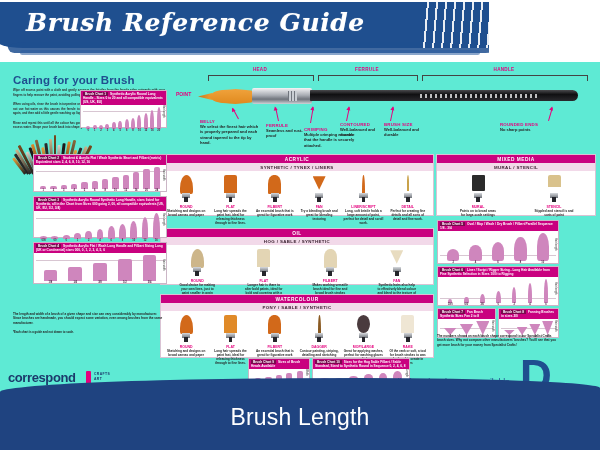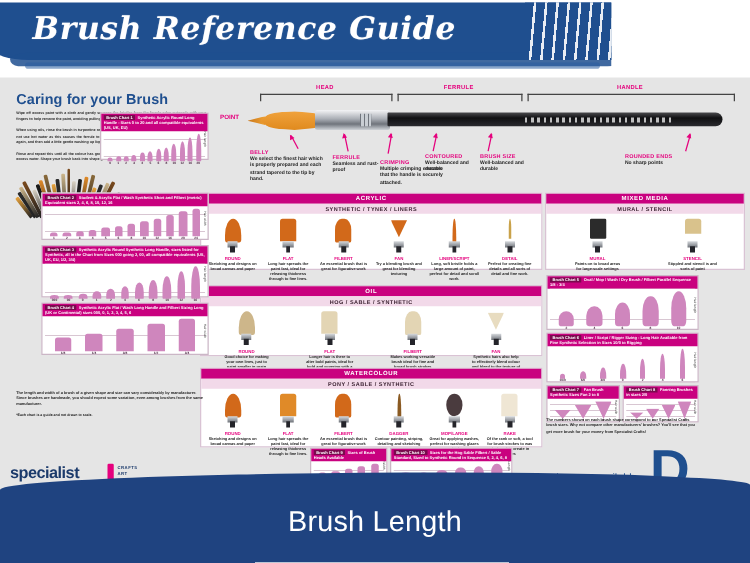--- a/index.html
+++ b/index.html
@@ -17,21 +17,21 @@
   .hdr-stroke3{position:absolute;left:20px;top:50px;width:460px;height:5px;
       background:#2a5da0;opacity:.55;border-radius:40px;}
   .hdr-fray{position:absolute;top:2px;left:420px;width:110px;height:46px;
       background:repeating-linear-gradient(95deg,#1f4f8f 0 7px,rgba(255,255,255,.95) 7px 9px);
       opacity:.95;border-radius:0 26px 30px 0;}
   .hdr-title{position:absolute;left:26px;top:8px;font-family:"DejaVu Serif",serif;
       font-style:italic;font-size:25px;color:#ffffff;letter-spacing:.6px;
       font-weight:700;text-shadow:0 0 1px rgba(255,255,255,.4);}
 
   
-  .sheet{position:absolute;left:0;top:62px;width:600px;height:330px;background:#e5e5e5;}
+  .sheet{position:absolute;left:0;top:62px;width:600px;height:330px;background:#5eead4;}
 
   
   .caring-title{position:absolute;left:13px;top:12px;font-size:11.5px;font-weight:700;
       color:#1f4f8f;letter-spacing:.1px;}
   .caring-body{position:absolute;left:13px;top:26px;width:152px;}
   .caring-body p{margin:0 0 5px 0;font-size:2.9px;line-height:1.55;color:#2c2c2c;
       font-weight:700;text-align:justify;}
 
   .brush-pile{position:absolute;left:18px;top:78px;width:70px;height:34px;}
   .bp{position:absolute;bottom:0;width:2.6px;border-radius:1px 1px 0 0;transform-origin:bottom center;}
@@ -776,21 +776,21 @@
         </div>
         <div class="ch-axis">Length</div>
       </div>
     </div>
 
   <div class="note" style="left:13px;top:250px;">The length and width of a brush of a given shape and size can vary considerably by manufacturer. Since brushes are handmade, you should expect some variation, even among brushes from the same manufacturer.</div>
   <div class="note" style="left:13px;top:268px;font-size:2.8px;">*Each chart is a guide and not drawn to scale.</div>
   <div class="note" style="left:437px;top:272px;width:120px;">The numbers shown on each brush shape correspond to our Specialist Crafts brush sizes. Why not compare other manufacturers' brushes? You'll see that you get more brush for your money from Specialist Crafts!</div>
 
   <div class="logo">
-    <div class="logo-w">specialist</div>
+    <div class="logo-w">correspond</div>
     <div class="logo-mark"></div>
     <div class="logo-sub">
       <div>CRAFTS</div>
       <div>ART</div>
     </div>
   </div>
 
   <div class="avail">All of our brushes are available</div>
   <div class="dmark">D</div>
 </div>

